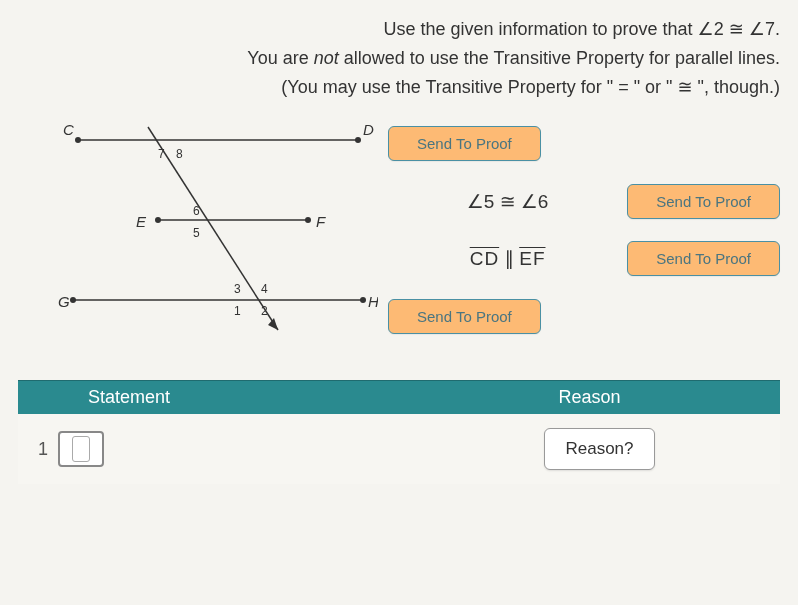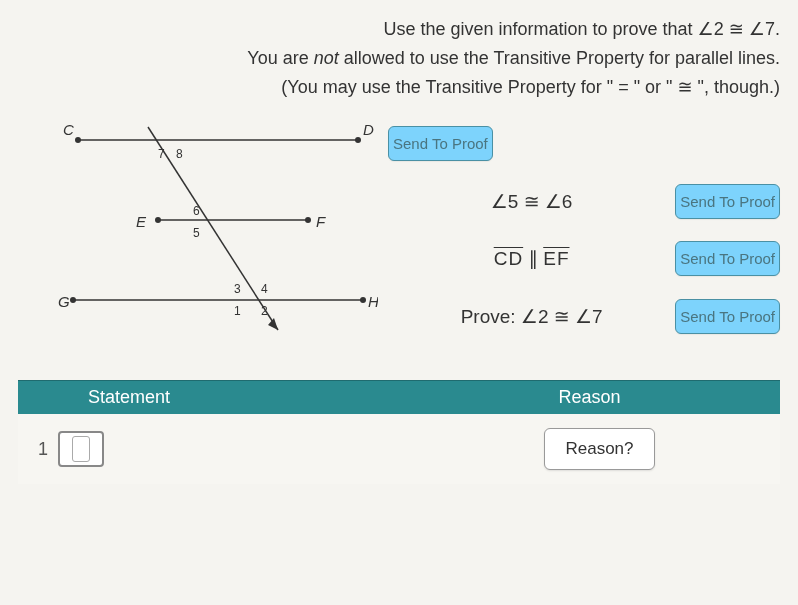--- a/index.html
+++ b/index.html
@@ -50,24 +50,24 @@
       text-align: center;
     }
     .given-label {
       display: inline;
     }
     .overline {
       text-decoration: overline;
       letter-spacing: 1px;
     }
     .send-btn {
-      background: #7dd3fc;
+      background: #fdba74;
       border: 1px solid #4a90a4;
       border-radius: 6px;
-      padding: 8px 4px;
+      padding: 8px 28px;
       font-size: 15px;
       color: #4a7580;
       cursor: pointer;
       white-space: nowrap;
       box-shadow: 0 1px 1px rgba(0,0,0,0.05);
     }
     .table-area {
       margin-top: 35px;
     }
     .table-header {
@@ -213,24 +213,20 @@
     </div>
 
     <div class="given-row">
       <div class="given-text">
         <span class="overline">CD</span><span> ∥ </span><span class="overline">EF</span>
       </div>
       <button class="send-btn">Send To Proof</button>
     </div>
 
     <div class="given-row">
-      <div class="given-text">
-        <span class="given-label">Prove: </span>
-        <span>∠2 ≅ ∠7</span>
-      </div>
       <button class="send-btn">Send To Proof</button>
     </div>
 
   </div>
 </div>
 
 <div class="table-area">
   <div class="table-header">
     <div class="th-statement">Statement</div>
     <div class="th-reason">Reason</div>

